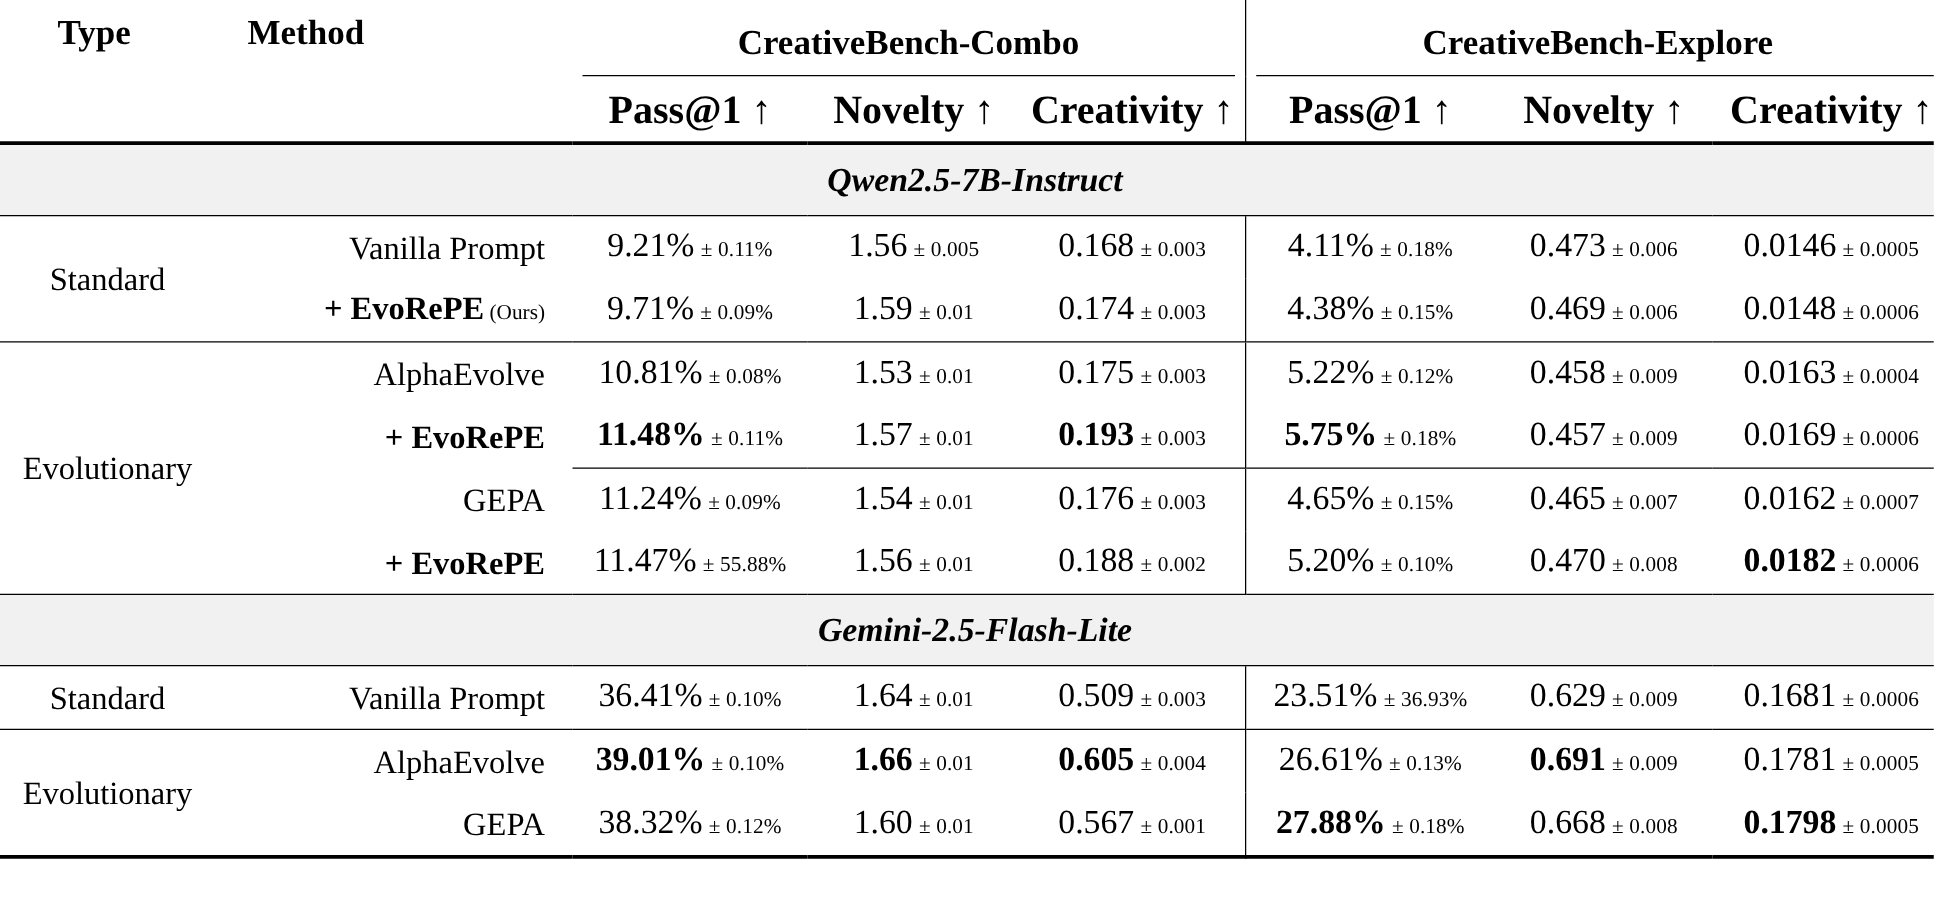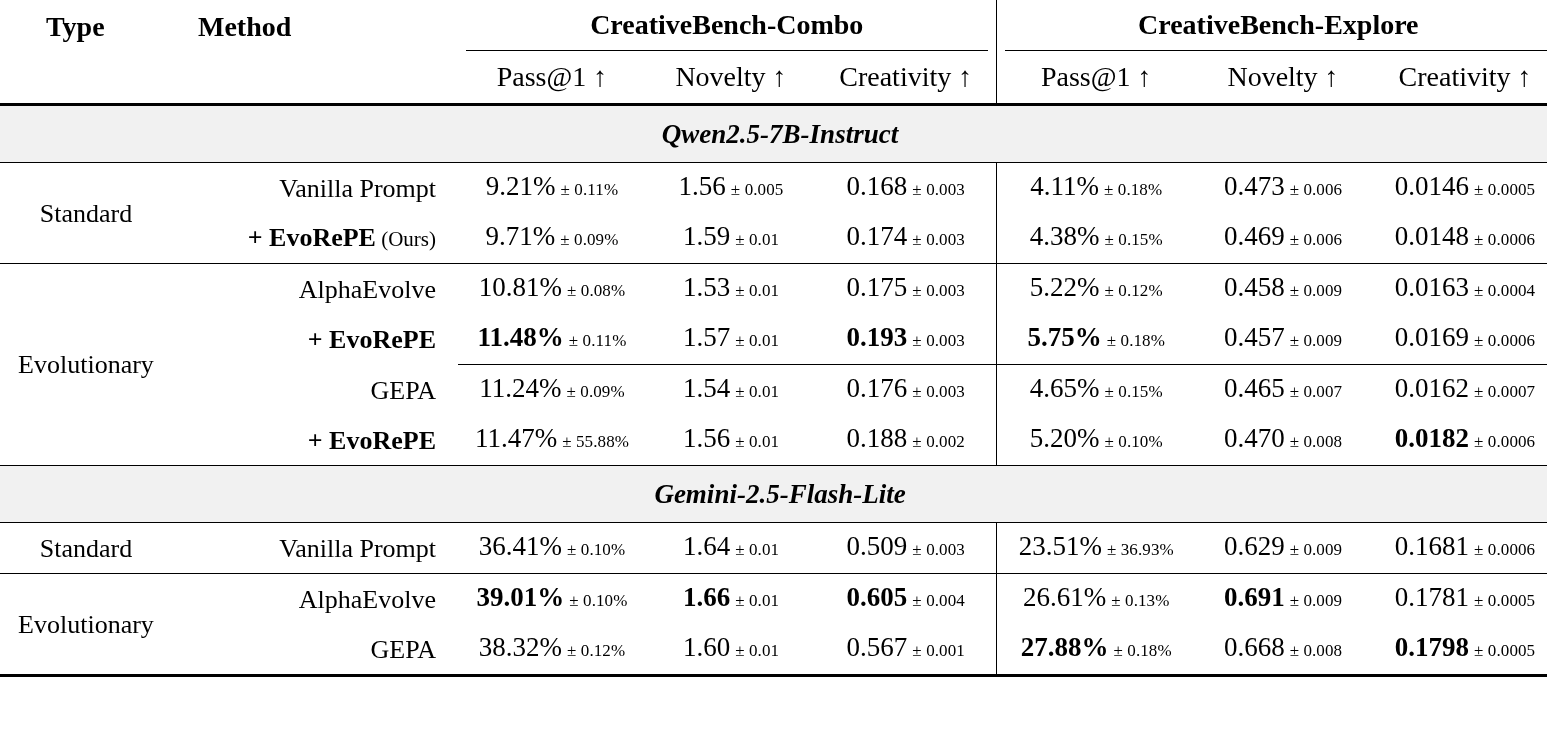--- a/index.html
+++ b/index.html
@@ -46,21 +46,21 @@
   tr.botrule > td { border-top: 3px solid #000; height: 0; padding: 0; font-size: 0; line-height: 0;}
 
   
   th, td {
     padding: 0;
     vertical-align: middle;
   }
 
   .hdr-group-cell {
     vertical-align: top;
-    padding-top: 6px;
+    padding-top: 16px;
   }
   .group-title {
     font-weight: bold;
     font-size: 28px;
     text-align: center;
     white-space: nowrap;
     line-height: 38px;
   }
   .group-underline {
     border-bottom: 1.6px solid #000;
@@ -74,22 +74,22 @@
     text-align: left;
     vertical-align: top;
     white-space: nowrap;
     line-height: 38px;
     padding-top: 8px;
   }
   .hdr-rot.type-h { padding-left: 46px; }
   .hdr-rot.method-h { padding-left: 26px; }
 
   .hdr-sub {
-    font-weight: normal;
-    font-size: 28px;
+    font-weight: bold;
+    font-size: 32px;
     text-align: center;
     white-space: nowrap;
     height: 52px;
     line-height: 52px;
   }
 
   
   tr.section-row > td {
     background: #f1f1f1;
     text-align: center;
@@ -127,21 +127,21 @@
 
   .val { font-size: 27px; }
   .val.b { font-weight: bold; }
   .err {
     font-size: 17px;
     margin-left: 5px;
     letter-spacing: 0.1px;
   }
 
   .m-name.b { font-weight: bold; margin-top: 18px; }
-  .m-ours { font-size: 21px; margin-top: 25px; }
+  .m-ours { font-size: 17px; margin-top: 25px; }
 
   
   .vdiv-head {
     border-left: 1.6px solid #000;
   }
 </style>
 </head>
 <body>
 
 <div class="table-wrap">

